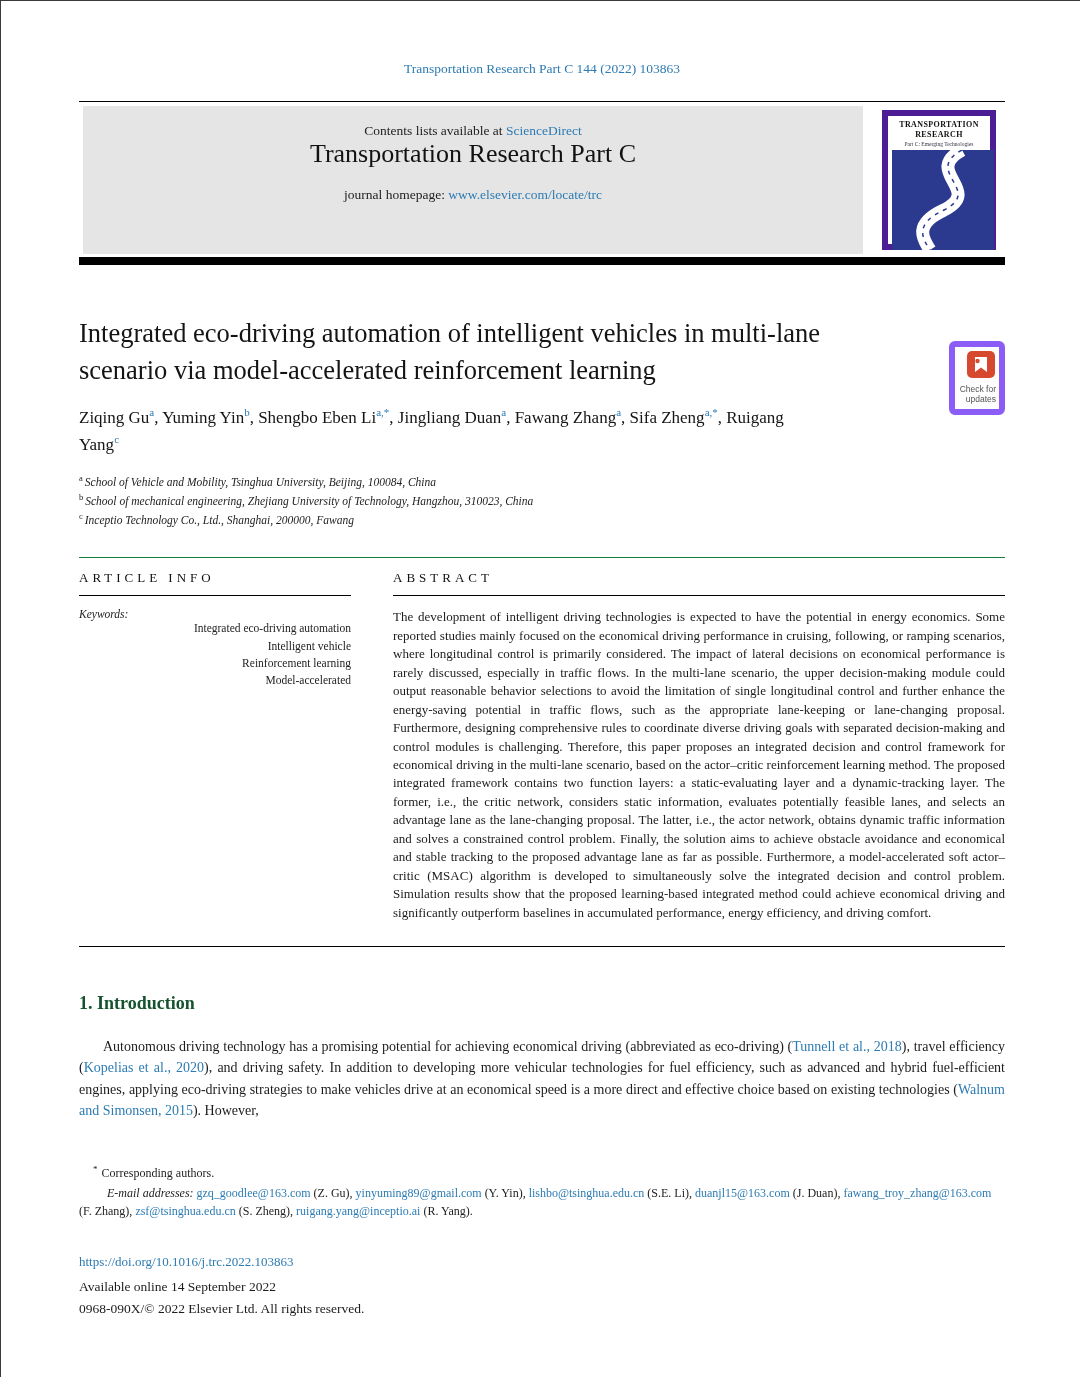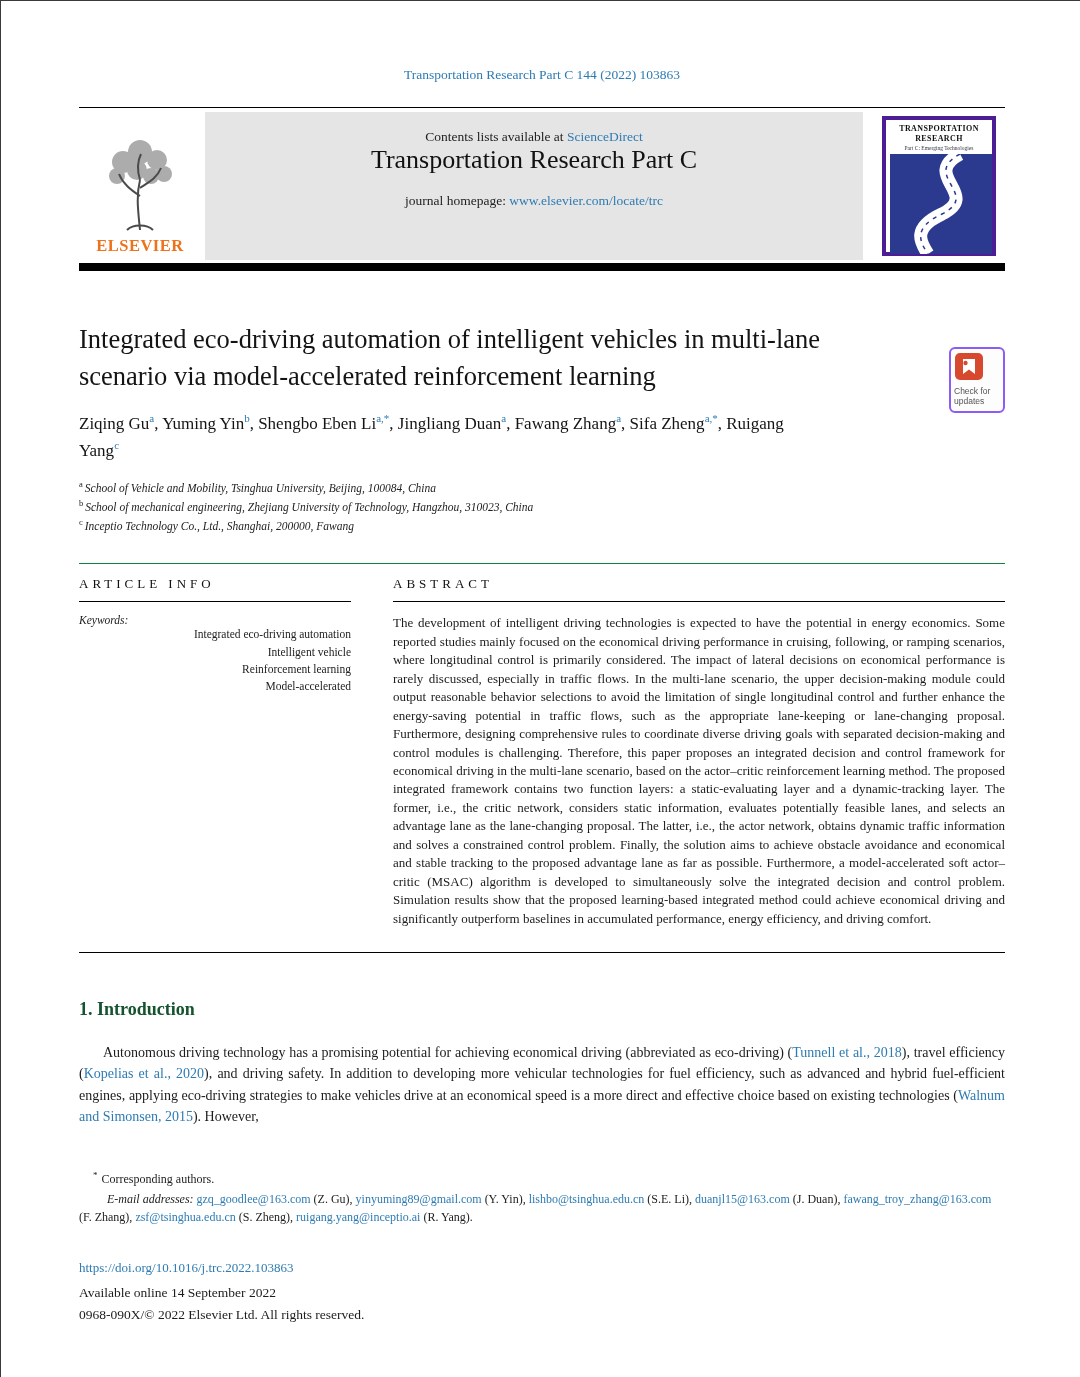--- a/index.html
+++ b/index.html
@@ -1,50 +1,50 @@
 <!DOCTYPE html>
 <html><head>
 <meta charset="utf-8">
 <style>
   * { margin:0; padding:0; box-sizing:border-box; }
   html,body { background:#ffffff; }
   body { font-family:"Liberation Serif", serif; color:#1a1a1a; }
   .page {
     width:1080px; height:1377px; margin:0 auto; background:#fff;
     border-left:1px solid #3a3a3a; border-top:1px solid #3a3a3a;
-    padding:10px 75px 0 78px; overflow:hidden; position:relative;
+    padding:4px 75px 0 78px; overflow:hidden; position:relative;
   }
   a.lnk { color:#2d7bb2; text-decoration:none; cursor:pointer; }
   sup.teal { color:#2d7bb2; }
 
   
   .top-citation { text-align:center; margin-top:56px; font-size:13.5px; color:#2d7bb2; }
 
   
   .banner-wrap { margin-top:24px; border-top:1px solid #000; padding-top:4px; }
   .banner { display:flex; align-items:stretch; height:148px; }
   .logo-col { width:122px; display:flex; flex-direction:column; align-items:center; justify-content:flex-end; padding-bottom:4px; }
   .elsevier-word { font-size:16.5px; font-weight:bold; color:#ee7219; letter-spacing:0.5px; margin-top:2px; font-family:"Liberation Serif", serif; }
   .banner-center { flex:1; background:#e5e5e5; text-align:center; padding-top:17px; margin-left:4px; }
   .contents-line { font-size:13.5px; color:#222; }
   .journal-title { font-size:26px; color:#111; font-family:"Liberation Serif", serif; }
   .homepage-line { font-size:13.5px; color:#222; margin-top:18px; }
   .cover-col { width:132px; margin-left:10px; display:flex; align-items:center; justify-content:center; }
-  .cover { width:114px; height:140px; border:4px solid #4c1d95; background:#fff; padding:4px 4px 3px 4px; text-align:center; }
+  .cover { width:114px; height:140px; border:6px solid #4c1d95; background:#fff; padding:4px 4px 3px 4px; text-align:center; }
   .cover-title { font-family:"Liberation Serif", serif; font-weight:bold; font-size:8px; letter-spacing:0.4px; color:#111; line-height:1.25; }
   .cover-sub { font-size:5.5px; color:#334; margin-top:1px; }
   .cover-pic { margin-top:3px; }
   .black-bar { height:8px; background:#000; margin-top:3px; }
 
   
   .article-head { position:relative; }
   .updates-badge {
     position:absolute; top:26px; right:0; width:56px;
-    border:2px solid #8b5cf6; border-radius:6px; background:#fdfdfd;
-    padding:4px 3px 4px 3px; text-align:left; cursor:pointer;
+    border:6px solid #8b5cf6; border-radius:6px; background:#fdfdfd;
+    padding:4px 3px 4px 3px; text-align:right; cursor:pointer;
   }
   .updates-text { font-family:"Liberation Sans", sans-serif; font-size:8.5px; color:#555; line-height:1.15; margin-top:2px; }
   .art-title { margin-top:50px; font-size:26.5px; line-height:1.38; max-width:785px; color:#141414; }
   .authors { margin-top:16px; font-size:17px; line-height:1.55; max-width:735px; color:#141414; }
   .authors sup { font-size:11px; }
   .affils { margin-top:14px; }
   .affil { font-style:italic; font-size:11.5px; line-height:1.5; color:#222; }
   .affil sup { font-style:normal; font-size:8.5px; margin-right:2px; }
 
   
@@ -73,41 +73,20 @@
 </style>
 </head>
 <body>
 
 <div class="page">
 
   <div class="top-citation">Transportation Research Part C 144 (2022) 103863</div>
 
   <div class="banner-wrap">
     <div class="banner">
-      <div class="logo-col">
-        <svg width="94" height="96" viewBox="0 0 94 96">
-          <g fill="#6a6a6a" opacity="0.55">
-            <circle cx="30" cy="24" r="11"></circle>
-              <circle cx="47" cy="14" r="12"></circle>
-              <circle cx="64" cy="22" r="10"></circle>
-            <circle cx="71" cy="36" r="8"></circle>
-              <circle cx="24" cy="38" r="8"></circle>
-              <circle cx="44" cy="32" r="10"></circle>
-            <circle cx="58" cy="38" r="8"></circle>
-          </g>
-          <g fill="none" stroke="#4a4a4a" stroke-width="2">
-            <path d="M47 92 C45 72 43 58 47 42"></path>
-            <path d="M47 58 C38 52 30 46 26 36"></path>
-            <path d="M47 50 C56 44 64 40 68 30"></path>
-            <path d="M47 42 C44 32 44 24 48 16"></path>
-            <path d="M34 92 C40 86 54 86 60 92"></path>
-          </g>
-        </svg>
-        <div class="elsevier-word">ELSEVIER</div>
-      </div>
 
       <div class="banner-center">
         <div class="contents-line">
           <span>Contents lists available at </span><a class="lnk">ScienceDirect</a>
         </div>
         <div class="journal-title">Transportation Research Part C</div>
         <div class="homepage-line">
           <span>journal homepage: </span><a class="lnk">www.elsevier.com/locate/trc</a>
         </div>
       </div>

